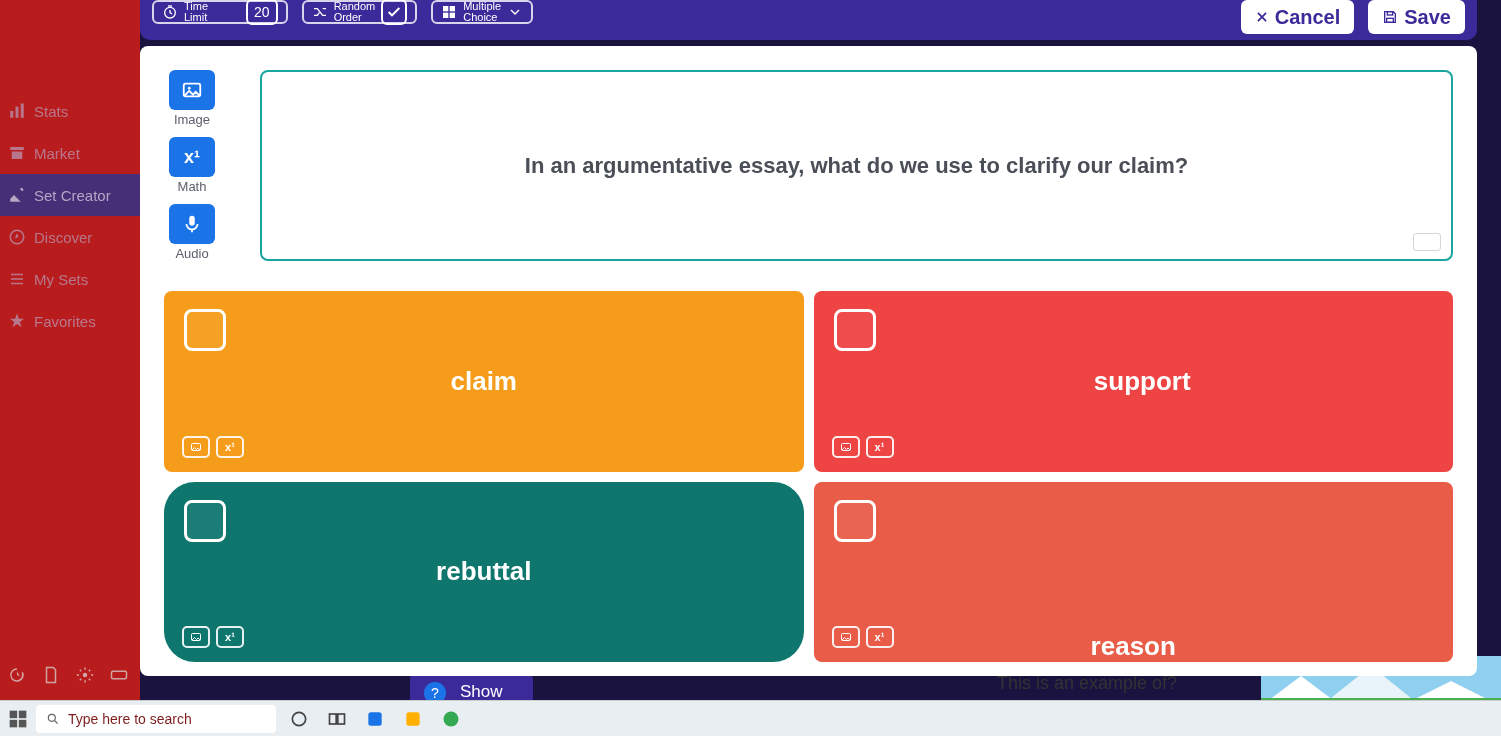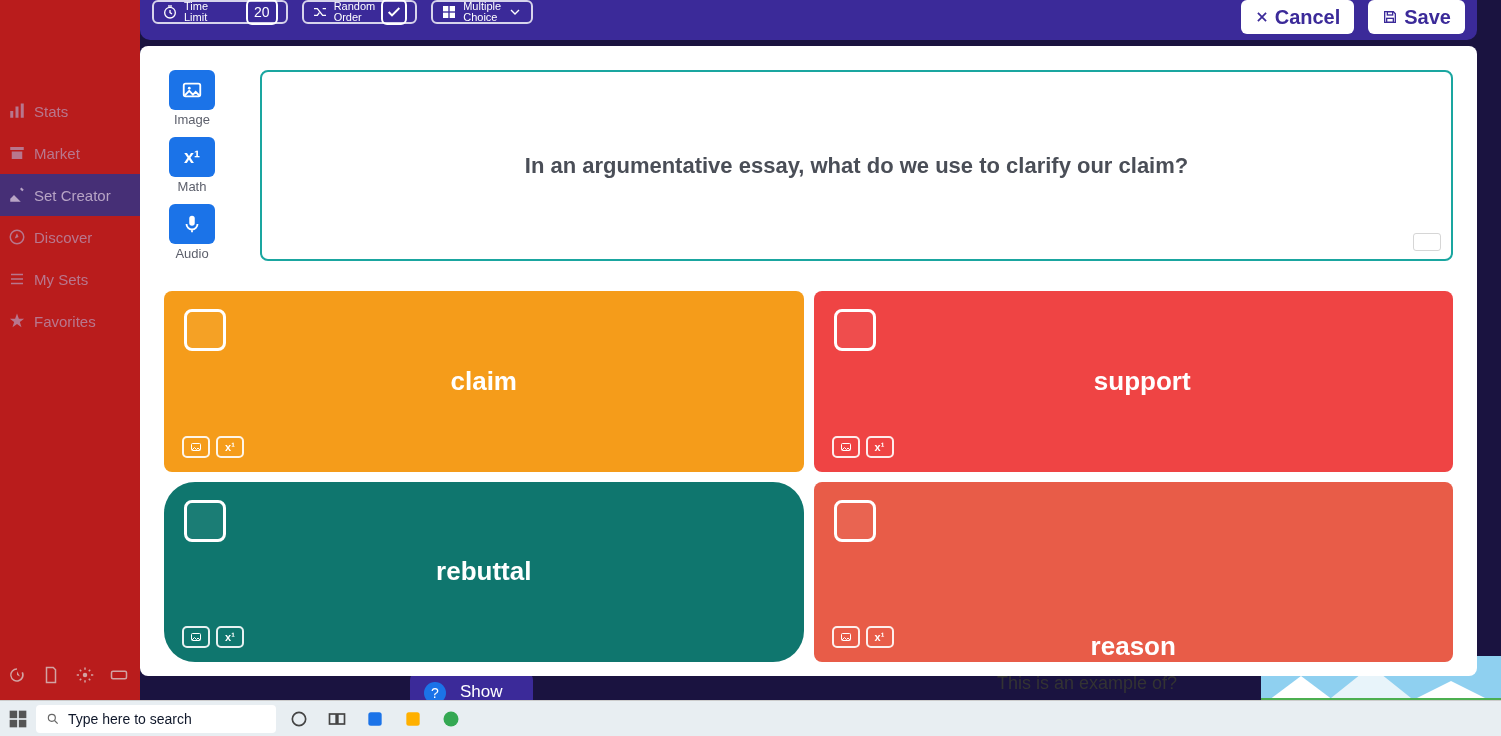--- a/index.html
+++ b/index.html
@@ -133,21 +133,21 @@
   
   .taskbar {
     position:absolute; left:0; right:0; bottom:0; height:36px;
     background:#e8eef2; display:flex; align-items:center; gap:8px;
     padding:0 8px; z-index:5; border-top:1px solid #ccc;
   }
   .taskbar .start { width:20px; height:20px; }
   .taskbar .search {
     display:flex; align-items:center; gap:8px; background:#fff;
     border-radius:4px; padding:2px 10px; width:240px; height:28px;
-    color:#0f172a; font-size:14px;
+    color:#7f1d1d; font-size:14px;
   }
   .taskbar .search svg { width:14px;height:14px;fill:#666; }
   .taskbar .ticon { width:30px;height:28px;display:flex;align-items:center;justify-content:center; }
   .taskbar .ticon svg{width:20px;height:20px;}
 </style>
 </head>
 <body>
 
 <div class="bg-nav">
   <div class="bg-nav-item">

